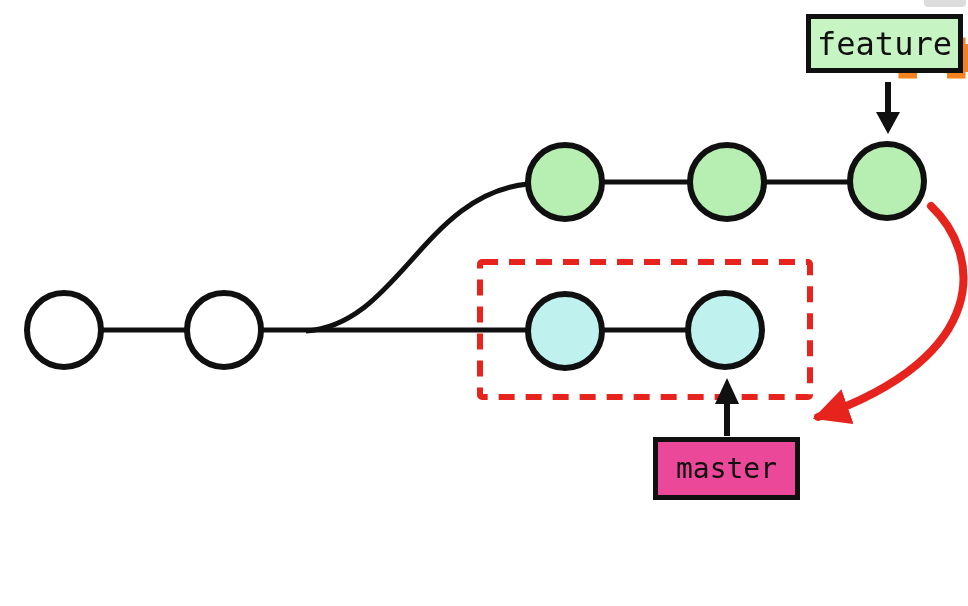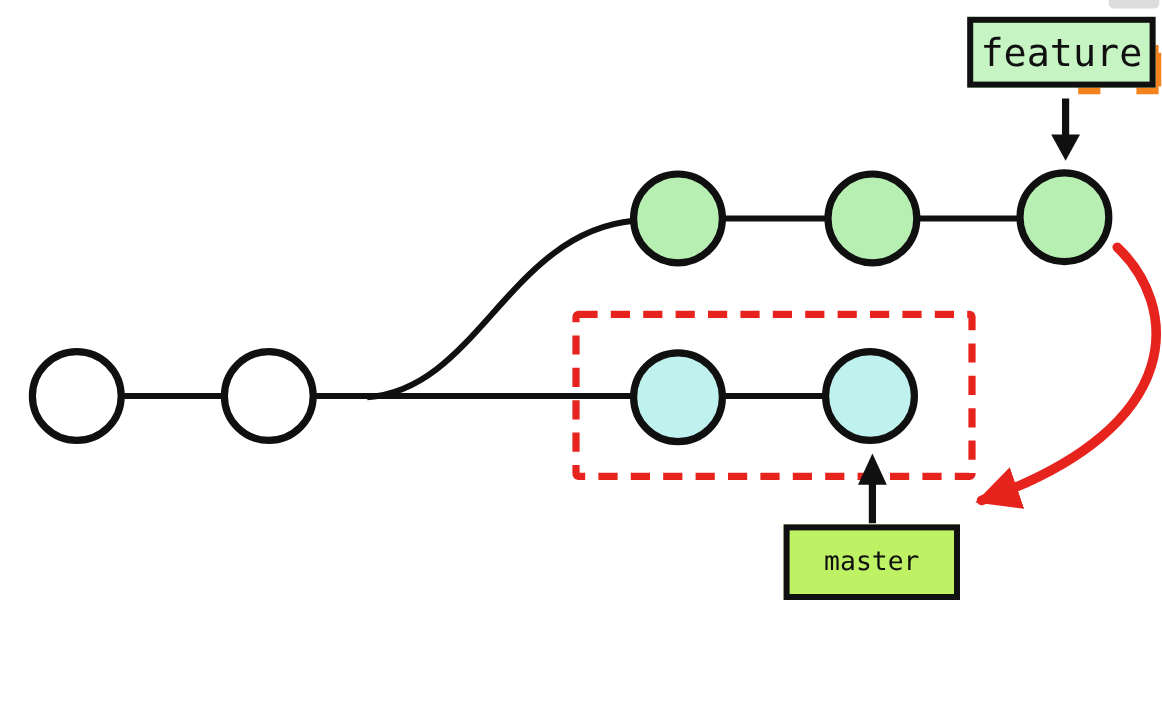--- a/index.html
+++ b/index.html
@@ -36,22 +36,22 @@
     width: 157px;
     height: 59px;
     background: #c7f4c3;
     font-size: 32px;
   }
   .branch-label.master {
     left: 653px;
     top: 437px;
     width: 147px;
     height: 63px;
-    background: #bef264;
-    font-size: 22px;
+    background: #ec4899;
+    font-size: 28px;
     text-align: center;
   }
   .top-ui-fragment {
     position: absolute;
     left: 924px;
     top: 0px;
     width: 42px;
     height: 7px;
     background: #dcdcdc;
     border-radius: 0 0 4px 4px;

